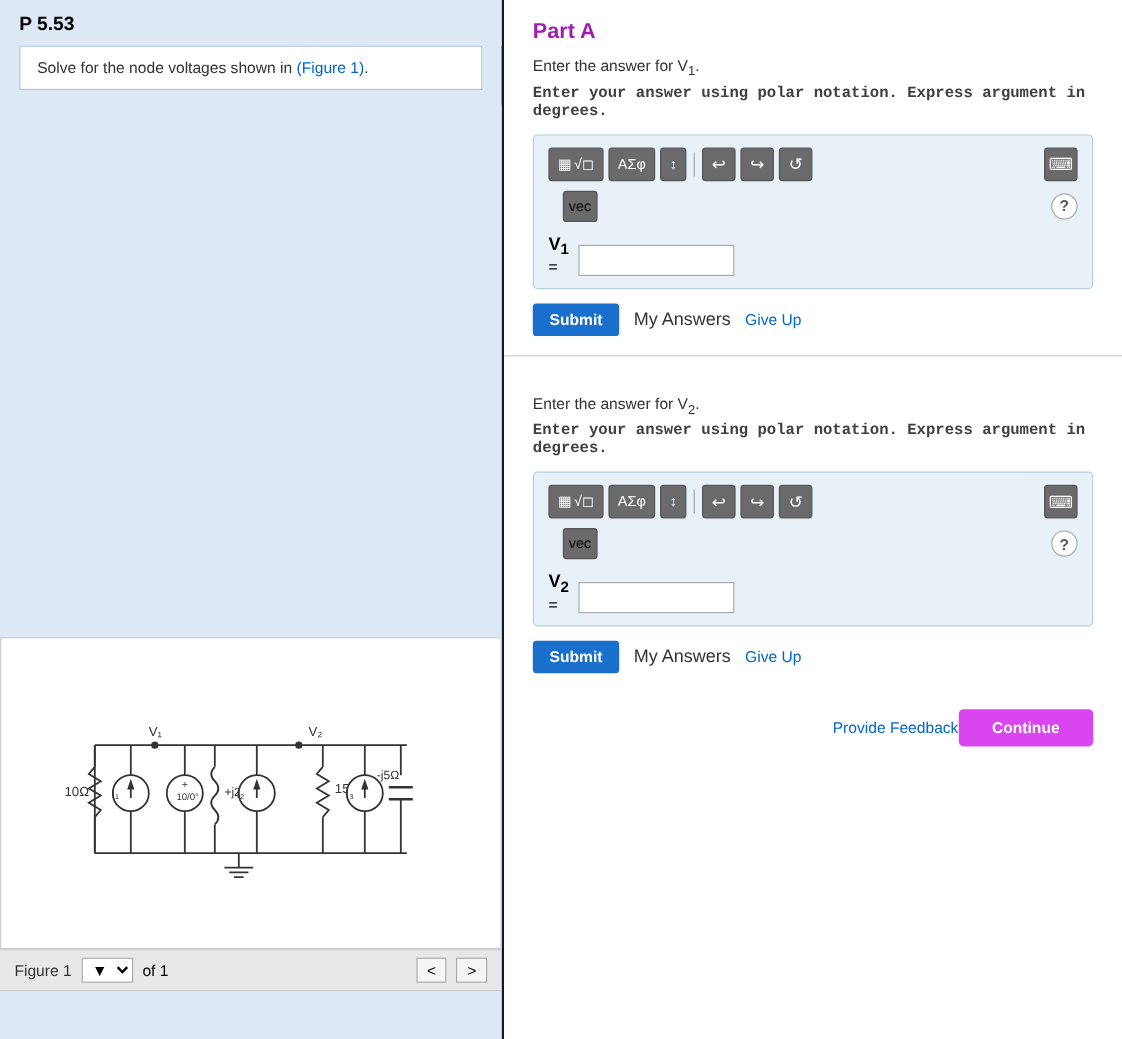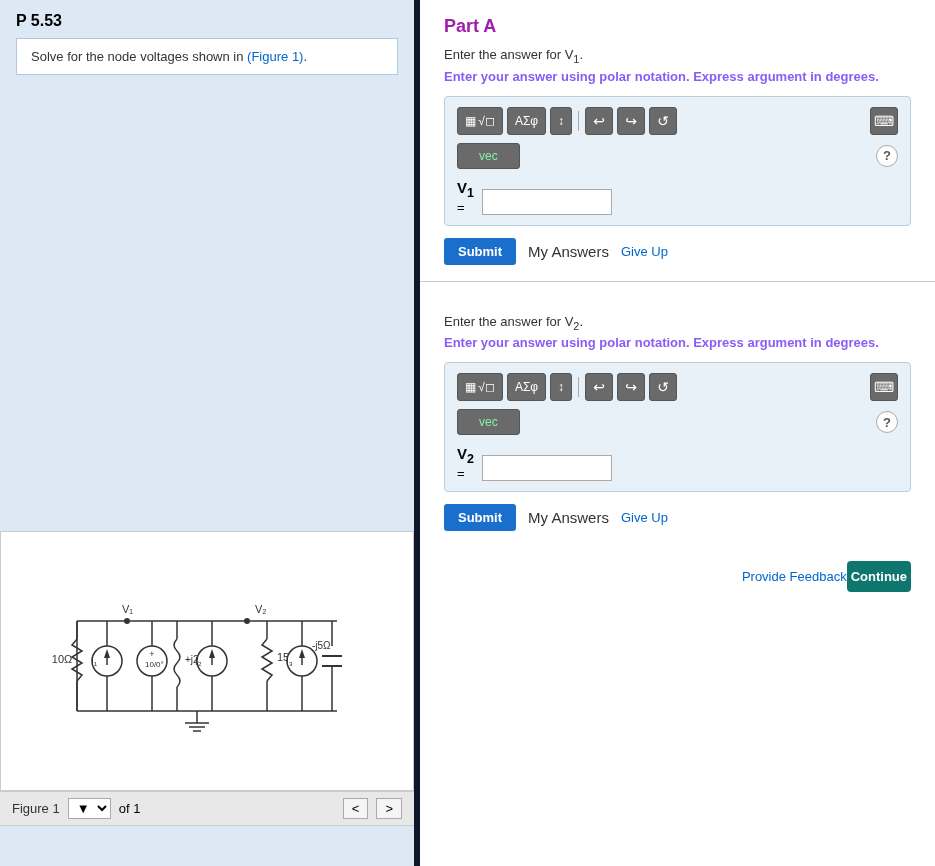--- a/index.html
+++ b/index.html
@@ -10,21 +10,21 @@
       display: flex;
       height: 866px;
       width: 935px;
       overflow: hidden;
     }
 
     
     .left-panel {
       width: 420px;
       background: #dce9f5;
-      border-right: 6px solid #0f172a;
+      border-right: 2px solid #0f172a;
       display: flex;
       flex-direction: column;
       padding: 0;
     }
     .problem-title {
       padding: 12px 16px 8px 16px;
       font-size: 16px;
       font-weight: bold;
       background: #dce9f5;
     }
@@ -114,22 +114,23 @@
     }
 
     .instruction-text {
       font-size: 13px;
       color: #333;
       margin-bottom: 4px;
     }
     .instruction-bold {
       font-size: 13px;
       font-weight: bold;
-      color: #8b5cf6;
+      color: #404040;
       margin-bottom: 12px;
+      font-family: Liberation Mono, monospace;
     }
 
     .answer-box {
       background: #e8f0f8;
       border: 1px solid #b8cfe0;
       border-radius: 4px;
       padding: 10px 12px;
       margin-bottom: 12px;
     }
 
@@ -165,25 +166,26 @@
       align-items: center;
       justify-content: center;
       cursor: pointer;
     }
     .toolbar-spacer { flex: 1; }
 
     .vec-btn {
       background: #6a6a6a;
       border: 1px solid #555;
       border-radius: 3px;
-      color: #86efac;
+      color: #000000;
       font-size: 12px;
-      padding: 3px 21px;
+      padding: 3px 4px;
       cursor: pointer;
       height: 26px;
+      margin-left: 12px;
     }
     .help-btn {
       background: white;
       border: 1px solid #aaa;
       border-radius: 50%;
       width: 22px;
       height: 22px;
       display: flex;
       align-items: center;
       justify-content: center;
@@ -250,24 +252,24 @@
       margin-top: 20px;
       padding-top: 10px;
     }
     .feedback-link {
       color: #0066cc;
       font-size: 13px;
       text-decoration: none;
       cursor: pointer;
     }
     .continue-btn {
-      background: #0f766e;
+      background: #d946ef;
       color: white;
       border: none;
-      padding: 8px 4px;
+      padding: 8px 28px;
       font-size: 13px;
       font-weight: bold;
       border-radius: 4px;
       cursor: pointer;
     }
 
     .left-bottom-area {
       background: #dce9f5;
       padding: 8px;
     }

